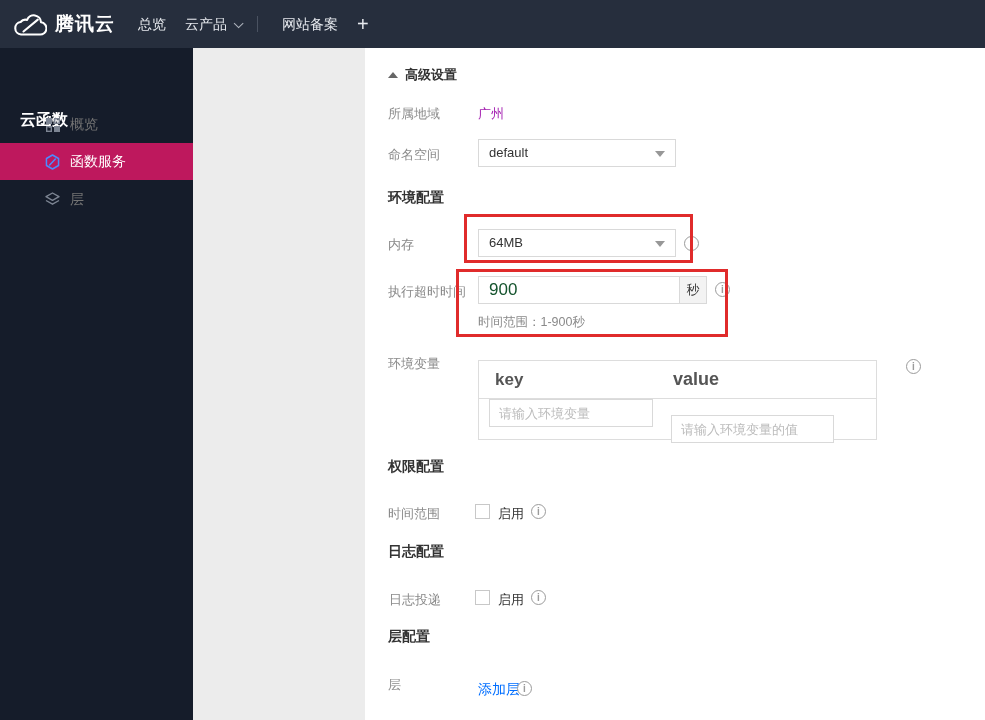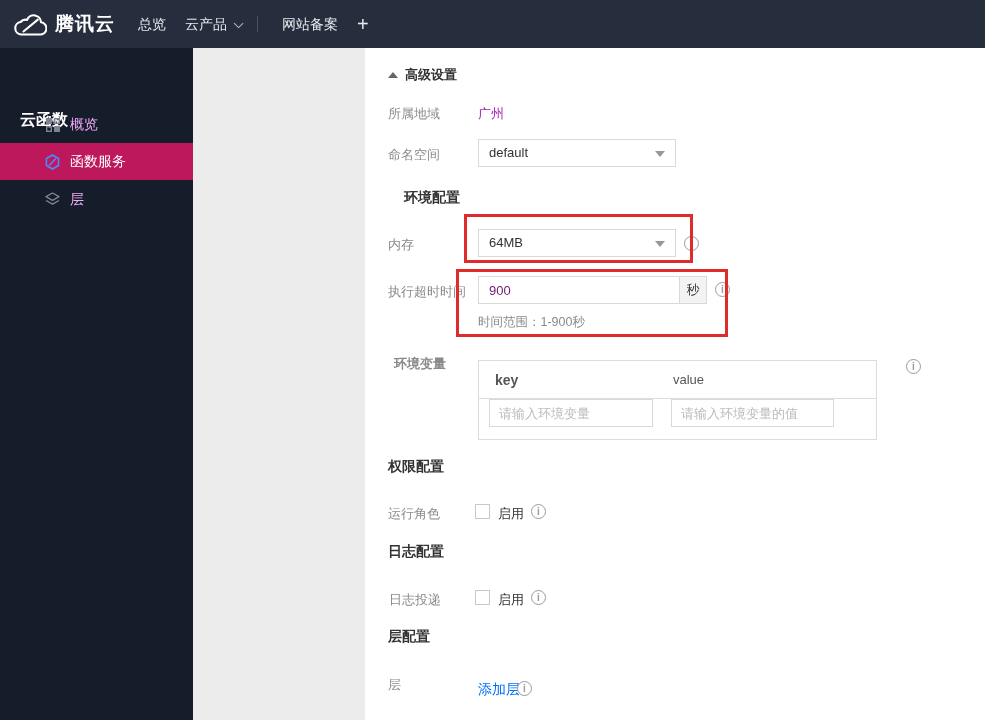--- a/index.html
+++ b/index.html
@@ -12,58 +12,58 @@
   .brand { position:absolute; left:13px; top:0; height:48px; display:flex; align-items:center; cursor:pointer; }
   .brand-name { color:#fff; font-size:19px; font-weight:bold; margin-left:8px; letter-spacing:1px; }
   .nav-item { position:absolute; top:0; height:48px; line-height:48px; color:#e6e9ee; font-size:14px; cursor:pointer; }
   .nav-caret { display:inline-block; width:7px; height:7px; border-right:1.5px solid #aeb4bd; border-bottom:1.5px solid #aeb4bd; transform:rotate(45deg) translateY(-3px); margin-left:6px; }
   .nav-divider { position:absolute; left:257px; top:16px; width:1px; height:16px; background:#4a5261; }
   .nav-plus { font-size:20px; font-weight:300; }
 
   
   .sidebar { position:absolute; left:0; top:48px; width:193px; height:672px; background:#151c2a; }
   .side-title { position:absolute; left:20px; top:62px; color:#fff; font-size:16px; font-weight:bold; }
-  .side-item { position:absolute; left:0; width:193px; height:37px; display:flex; align-items:center; color:#f0abfc; font-size:14px; cursor:pointer; }
+  .side-item { position:absolute; left:0; width:193px; height:37px; display:flex; align-items:center; color:#737373; font-size:14px; cursor:pointer; }
   .side-item .s-icon { margin-left:44px; margin-right:9px; width:17px; height:17px; flex:none; display:flex; align-items:center; justify-content:center; }
   .side-item.active { background:#be185d; color:#fff; }
 
   
   .graystrip { position:absolute; left:193px; top:48px; width:172px; height:672px; background:#ececec; }
   .main { position:absolute; left:365px; top:48px; width:620px; height:672px; background:#fff; }
 
   .lbl { position:absolute; color:#8a8a8a; font-size:13px; white-space:nowrap; }
   .val { position:absolute; color:#a21caf; font-size:13px; white-space:nowrap; }
   .sec-title { position:absolute; color:#333; font-size:14px; font-weight:bold; white-space:nowrap; }
 
   .adv-header { position:absolute; left:23px; top:18px; color:#333; font-size:13px; font-weight:bold; cursor:pointer; display:flex; align-items:center; }
   .tri-up { display:inline-block; width:0; height:0; border-left:5px solid transparent; border-right:5px solid transparent; border-bottom:6px solid #666; margin-right:7px; }
 
   .select-box { position:absolute; width:198px; height:28px; border:1px solid #d9d9d9; background:#fff; line-height:26px; padding-left:10px; cursor:pointer; color:#333; }
   .sel-caret { position:absolute; right:10px; top:11px; width:0; height:0; border-left:5px solid transparent; border-right:5px solid transparent; border-top:6px solid #979797; }
 
   .input-group { position:absolute; height:28px; display:flex; }
-  .txt-input { width:201px; height:28px; border:1px solid #d9d9d9; border-right:none; padding:0 10px; font-size:13px; color:#701a75; font-family:inherit; outline:none; }
+  .txt-input { width:201px; height:28px; border:1px solid #d9d9d9; border-right:none; padding:0 10px; font-size:17px; color:#14532d; font-family:inherit; outline:none; }
   .unit-addon { width:28px; height:28px; background:#f3f3f3; border:1px solid #d9d9d9; display:flex; align-items:center; justify-content:center; color:#333; font-size:13px; }
   .hint { position:absolute; color:#8a8a8a; font-size:12.5px; white-space:nowrap; }
 
   .info-i { position:absolute; width:15px; height:15px; border:1px solid #9b9b9b; border-radius:50%; color:#9b9b9b; font-size:10px; font-weight:bold; display:flex; align-items:center; justify-content:center; cursor:pointer; background:#fff; }
   .info-i::before { content:"i"; }
 
   .redbox { position:absolute; border:3px solid #e02b2b; z-index:5; pointer-events:none; }
 
   
   .env-table { position:absolute; left:113px; top:312px; width:399px; height:80px; border:1px solid #ddd; background:#fff; }
   .env-head { height:38px; border-bottom:1px solid #ddd; display:flex; align-items:center; }
-  .env-h-key { width:192px; padding-left:16px; font-weight:bold; color:#555; font-size:14px; }
-  .env-h-val { padding-left:2px; font-weight:normal; color:#555; font-size:13px; }
+  .env-h-key { width:192px; padding-left:16px; font-weight:bold; color:#555; font-size:17px; }
+  .env-h-val { padding-left:2px; font-weight:bold; color:#555; font-size:18px; }
   .env-body { height:41px; display:flex; align-items:flex-start; }
   .env-input { height:28px; border:1px solid #d9d9d9; padding:0 9px; font-size:13px; font-family:inherit; color:#333; outline:none; }
   .env-input::placeholder { color:#bcbcbc; }
   .env-key-input { width:164px; margin-left:10px; }
-  .env-val-input { width:163px; margin-left:18px; }
+  .env-val-input { width:163px; margin-left:18px;margin-top:16px; }
 
   .cbx { position:absolute; width:15px; height:15px; border:1px solid #c8c8c8; background:#fff; cursor:pointer; }
   .cbx-label { position:absolute; color:#333; font-size:13px; }
 
   .link { position:absolute; color:#006eff; font-size:14px; cursor:pointer; white-space:nowrap; }
 </style>
 </head>
 <body>
 
 <div id="app">
@@ -132,55 +132,55 @@
 
     <span class="lbl" style="left:23px; top:57px;">所属地域</span>
     <span class="val" style="left:113px; top:57px;">广州</span>
 
     <span class="lbl" style="left:23px; top:98px;">命名空间</span>
     <div class="select-box" style="left:113px; top:91px;">
       <span>default</span>
       <span class="sel-caret"></span>
     </div>
 
-    <span class="sec-title" style="left:23px; top:141px;margin-left:16px;">环境配置</span>
+    <span class="sec-title" style="left:23px; top:141px;">环境配置</span>
 
     <span class="lbl" style="left:23px; top:188px;">内存</span>
     <div class="select-box" style="left:113px; top:181px;">
       <span>64MB</span>
       <span class="sel-caret"></span>
     </div>
     <span class="info-i" style="left:319px; top:188px;"></span>
     <div class="redbox" style="left:99px; top:166px; width:229px; height:49px;"></div>
 
     <span class="lbl" style="left:23px; top:235px;">执行超时时间</span>
     <div class="input-group" style="left:113px; top:228px;">
       <input class="txt-input" type="text" value="900" style="">
       <span class="unit-addon">秒</span>
     </div>
     <span class="info-i" style="left:350px; top:234px;"></span>
     <span class="hint" style="left:113px; top:266px;">时间范围：1-900秒</span>
     <div class="redbox" style="left:91px; top:221px; width:272px; height:68px;"></div>
 
-    <span class="lbl" style="left:29px; top:307px;font-weight:bold;">环境变量</span>
+    <span class="lbl" style="left:23px; top:307px;">环境变量</span>
     <div class="env-table">
       <div class="env-head">
         <span class="env-h-key">key</span>
         <span class="env-h-val">value</span>
       </div>
       <div class="env-body">
         <input class="env-input env-key-input" type="text" placeholder="请输入环境变量" style="">
         <input class="env-input env-val-input" type="text" placeholder="请输入环境变量的值" style="">
       </div>
     </div>
     <span class="info-i" style="left:541px; top:311px;"></span>
 
     <span class="sec-title" style="left:23px; top:410px;">权限配置</span>
 
-    <span class="lbl" style="left:23px; top:457px;">运行角色</span>
+    <span class="lbl" style="left:23px; top:457px;">时间范围</span>
     <span class="cbx" style="left:110px; top:456px;"></span>
     <span class="cbx-label" style="left:133px; top:457px;">启用</span>
     <span class="info-i" style="left:166px; top:456px;"></span>
 
     <span class="sec-title" style="left:23px; top:495px;">日志配置</span>
 
     <span class="lbl" style="left:24px; top:543px;">日志投递</span>
     <span class="cbx" style="left:110px; top:542px;"></span>
     <span class="cbx-label" style="left:133px; top:543px;">启用</span>
     <span class="info-i" style="left:166px; top:542px;"></span>

